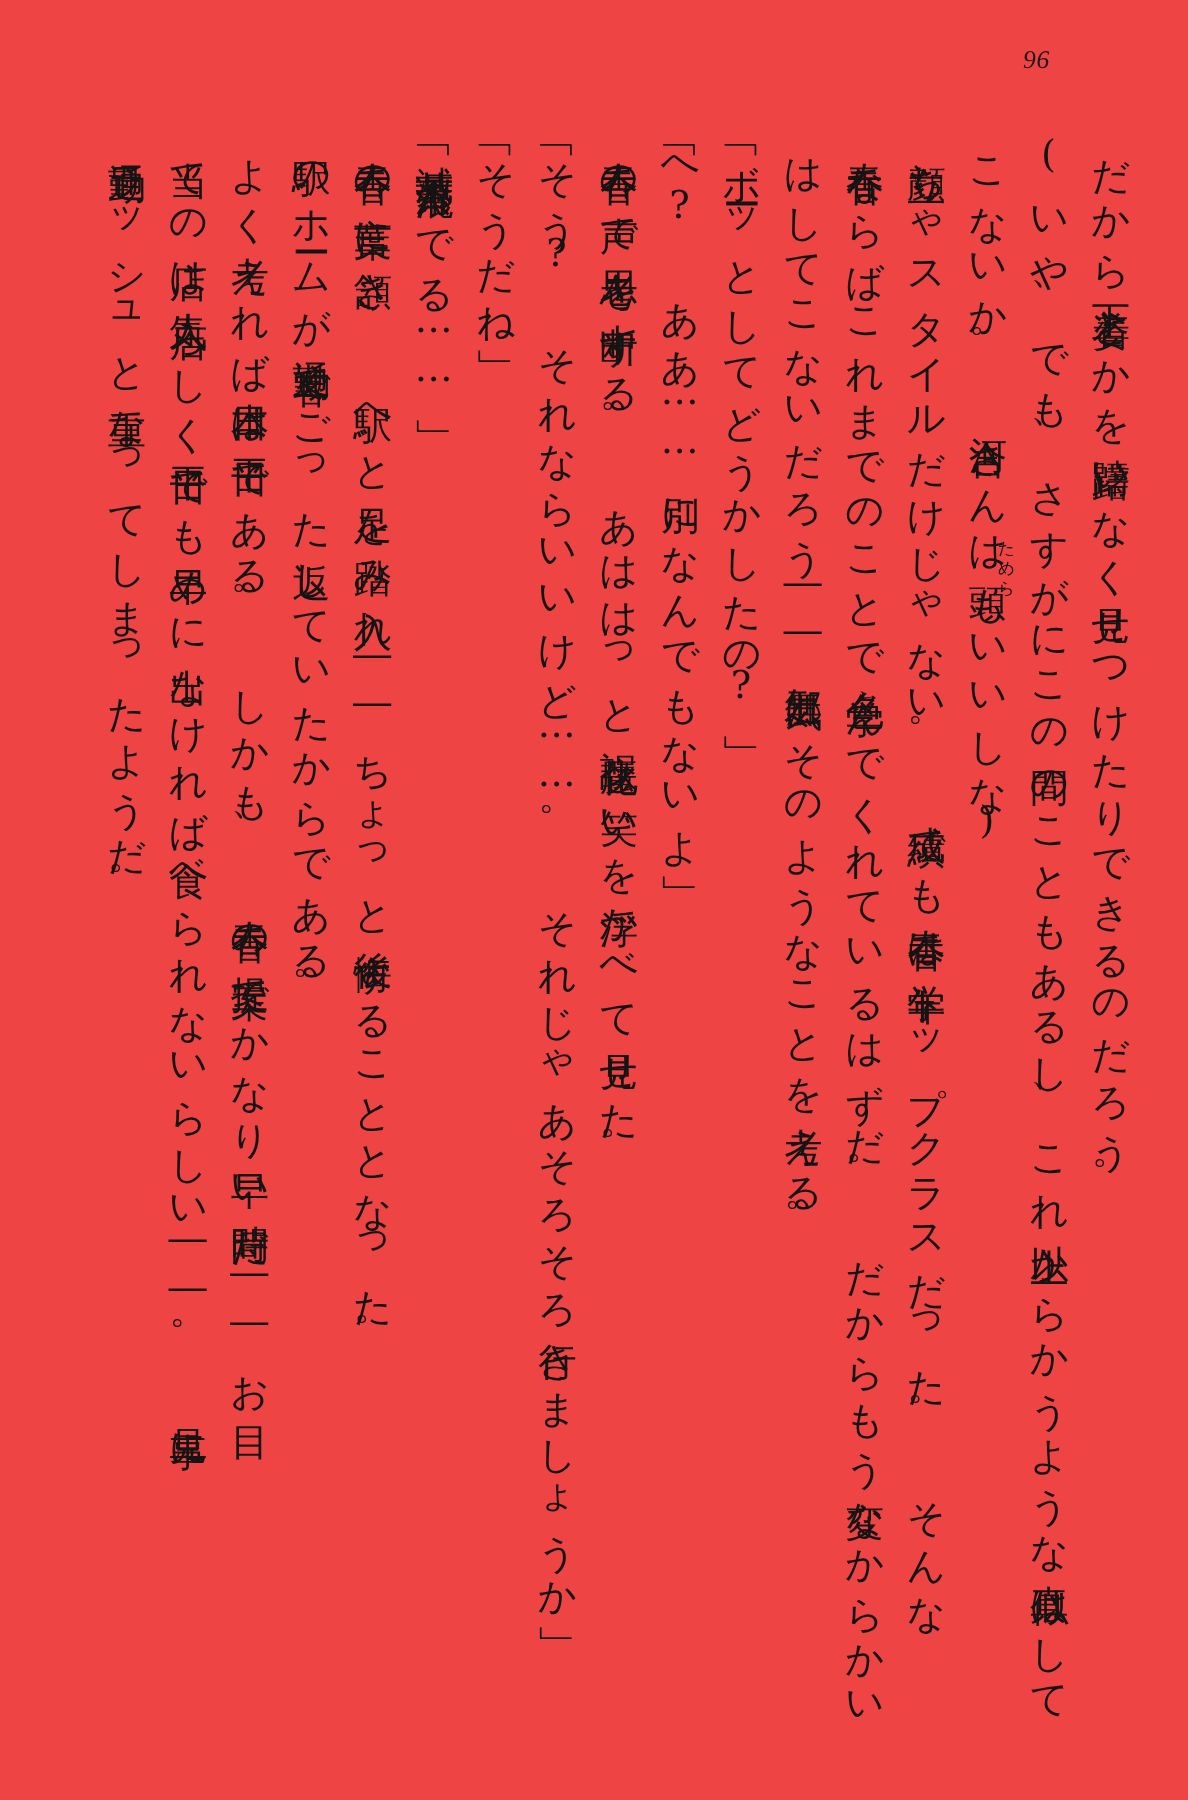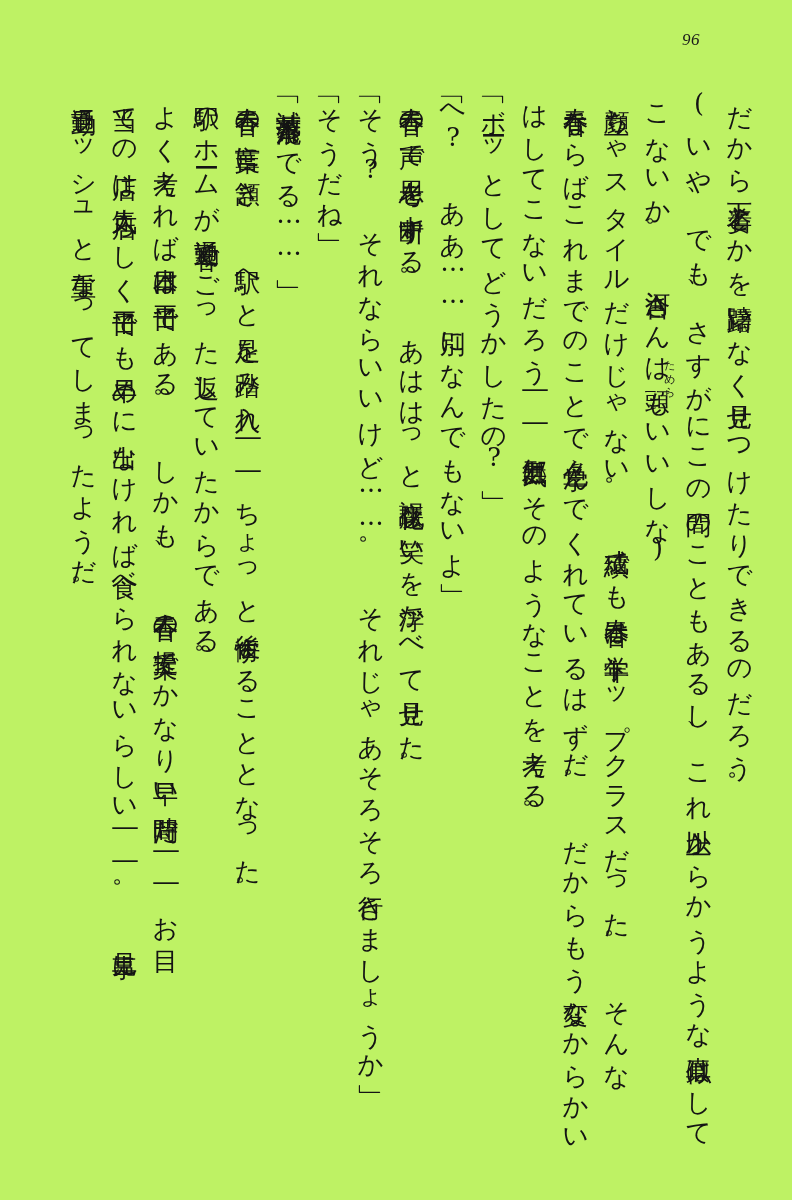--- a/index.html
+++ b/index.html
@@ -15,21 +15,21 @@
     color: #111111;
     overflow: hidden;
   }
 
   .page {
     position: absolute;
     left: 0;
     top: 0;
     width: 792px;
     height: 1200px;
-    background: #bef264;
+    background: #ef4444;
   }
 
   .page-number {
     position: absolute;
     top: 30px;
     right: 92px;
     font-size: 17px;
     font-family: "Liberation Serif", "DejaVu Serif", serif;
     font-style: italic;
     color: #1a1a1a;

